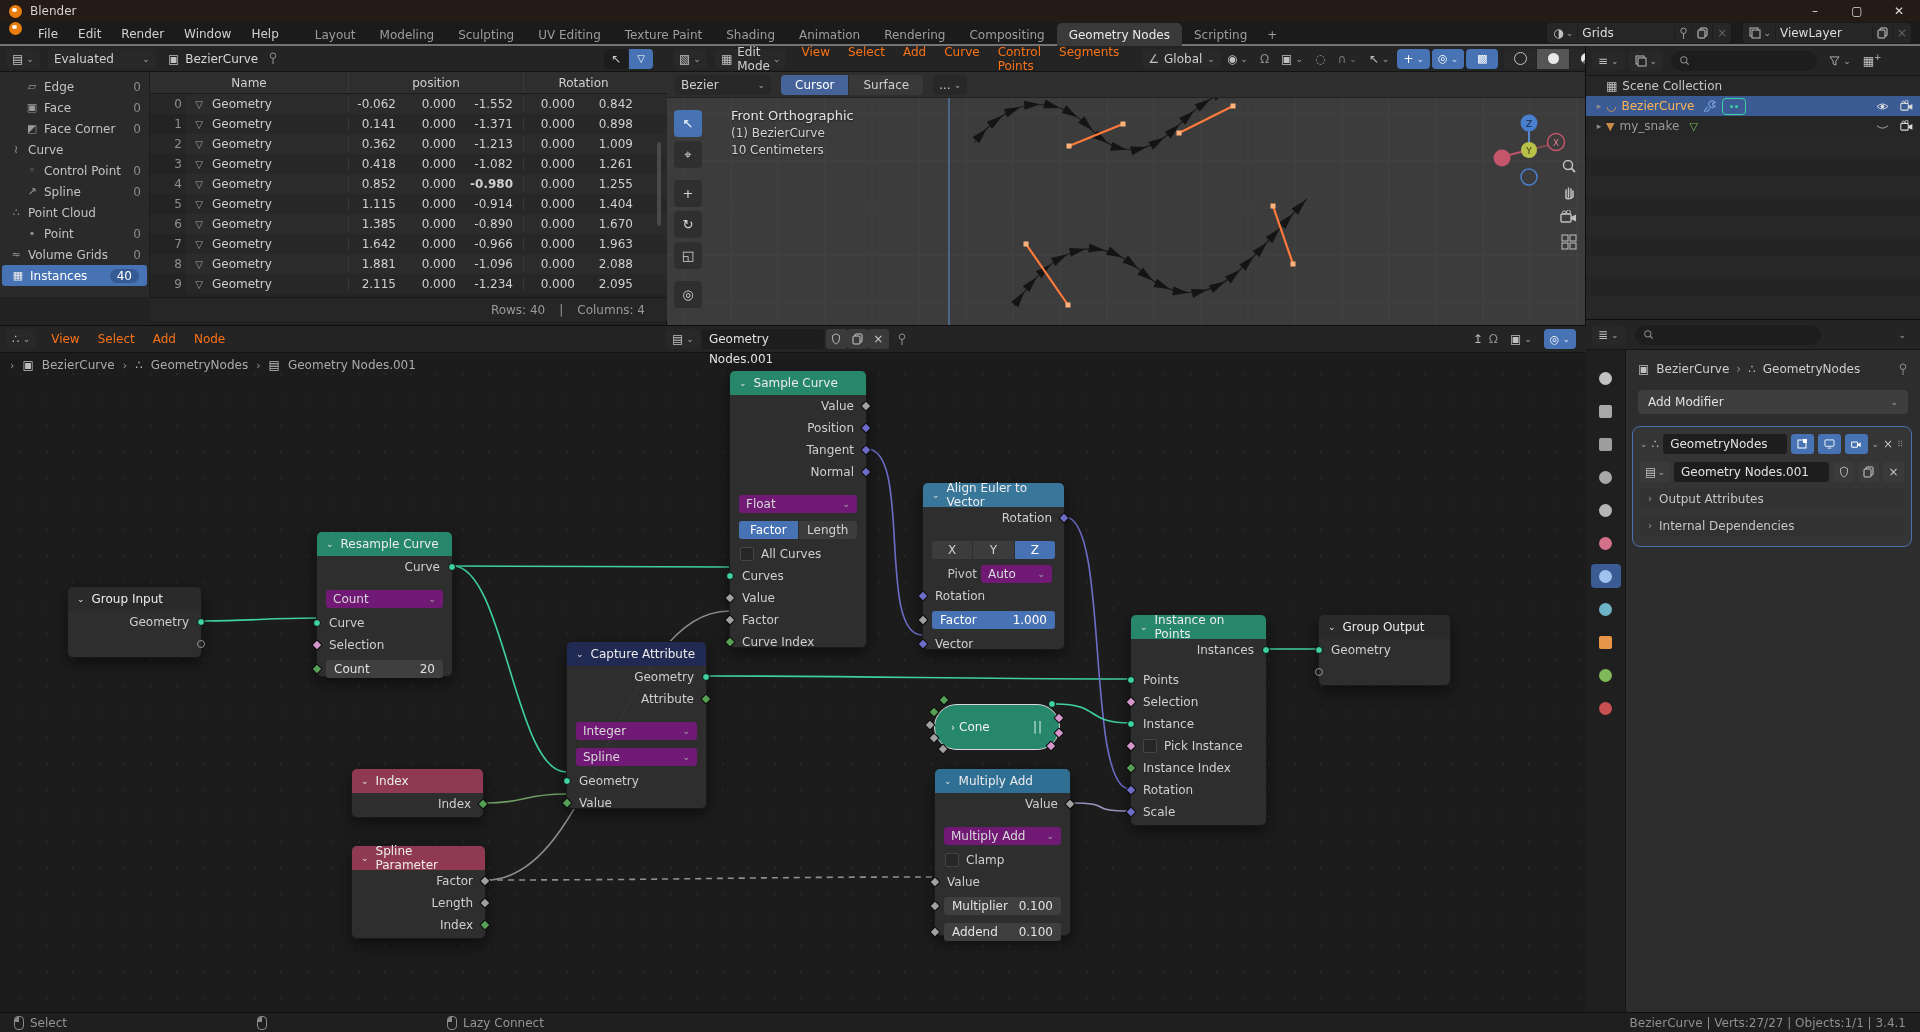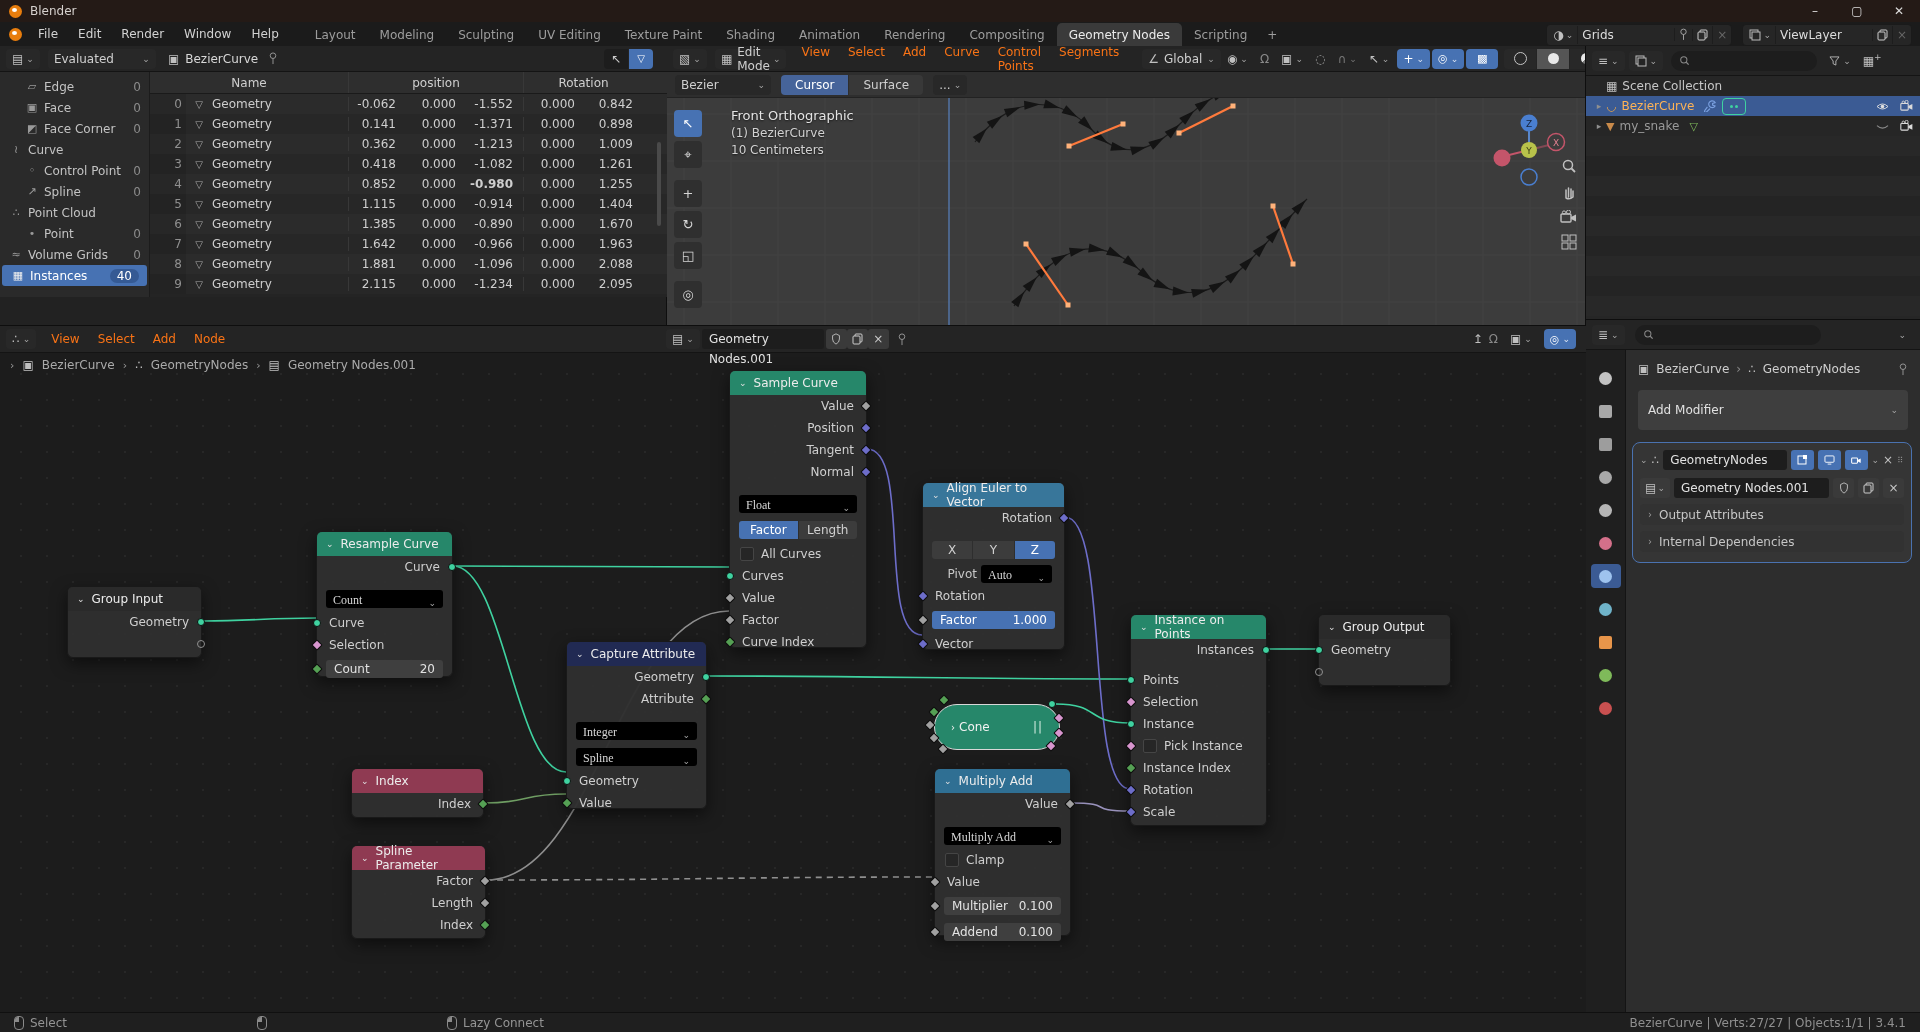--- a/index.html
+++ b/index.html
@@ -8,21 +8,21 @@
        -webkit-font-smoothing:antialiased;}
   .abs{position:absolute;}
   
   #titlebar{left:0;top:0;width:1920px;height:22px;background:#241a16;display:flex;align-items:center;}
   .blogo{width:13px;height:13px;border-radius:50%;background:#e87d0d;position:relative;margin-left:9px;}
   .blogo:after{content:"";position:absolute;left:3px;top:3px;width:5px;height:4px;border-radius:50%;background:#fff;}
   #titlebar .ttl{margin-left:8px;color:#d5d0cd;font-size:12px;}
   .wbtns{margin-left:auto;display:flex;}
   .wbtn{width:42px;height:22px;display:flex;align-items:center;justify-content:center;color:#ddd;font-size:12px;}
   
-  #topbar{left:0;top:22px;width:1920px;height:26px;background:#1b1b1b;display:flex;align-items:center;border-bottom:1px solid #737373;box-sizing:border-box;}
+  #topbar{left:0;top:22px;width:1920px;height:26px;background:#1b1b1b;display:flex;border-bottom:4px solid #737373;box-sizing:border-box;}
   #tb-menus{display:flex;margin-left:6px;}
   #tb-menus .menu{padding:0 10px;color:#d2d2d2;line-height:25px;}
   #tb-tabs{display:flex;margin-left:14px;height:26px;align-items:flex-end;}
   #tb-tabs .tab{padding:4px 12px 5px;color:#9d9d9d;border-radius:5px 5px 0 0;line-height:16px;}
   #tb-tabs .tab.active{background:#3a3a3a;color:#eaeaea;}
   #tb-tabs .tab.plus{color:#9d9d9d;padding:4px 8px 5px;}
   .idwidget{display:flex;align-items:center;height:20px;background:#262626;border-radius:4px;margin-left:10px;border:1px solid #1a1a1a;}
   .idwidget .icobox{padding:0 4px 0 6px;display:flex;align-items:center;gap:2px;color:#bbb;}
   .idwidget .name{width:88px;color:#ddd;padding:0 4px;border-left:1px solid #1d1d1d;line-height:18px;}
   .idwidget .mini{padding:0 4px;color:#aaa;border-left:1px solid #1d1d1d;line-height:18px;}
@@ -86,21 +86,21 @@
         box-shadow:0 6px 16px rgba(0,0,0,.5);color:#cfcfcf;z-index:3;box-sizing:border-box;}
   .nhd{height:24px;display:flex;align-items:center;gap:7px;padding:0 9px;border-radius:5px 5px 0 0;color:#ececec;}
   .nhd .caret{font-size:9px;color:#e0e0e0;}
   .nrow{position:relative;height:22px;display:flex;align-items:center;padding:0 12px;white-space:nowrap;}
   .nrow.right{justify-content:flex-end;}
   .ngap{height:8px;}
   .sock{position:absolute;top:7px;width:8px;height:8px;border:1px solid #0d0d0d;border-radius:50%;z-index:4;box-sizing:border-box;}
   .sock.l{left:-4px;} .sock.r{right:-4px;}
   .sock.dia{border-radius:1px;transform:rotate(45deg);}
   .sock.virt{background:transparent;border:1px solid #909090;}
-  .wsel{flex:1;display:flex;align-items:flex-end;justify-content:space-between;height:18px;background:#000000;border-radius:3px;padding:0 7px;color:#d8d8d8;font-family:Liberation Serif, serif;}
+  .wsel{flex:1;display:flex;align-items:center;justify-content:space-between;height:18px;background:#701a75;border-radius:3px;padding:0 7px;color:#d8d8d8;}
   .wfield{flex:1;display:flex;align-items:center;justify-content:space-between;height:18px;background:#3f3f3f;border-radius:3px;padding:0 8px;color:#e2e2e2;}
   .wfield.blue{background:#4772b3;color:#fff;}
   .nseg{display:flex;flex:1;gap:1px;}
   .nseg span{flex:1;text-align:center;height:18px;line-height:18px;background:#3c3c3c;color:#d0d0d0;}
   .nseg span.on{background:#4772b3;color:#fff;}
   .nseg span:first-child{border-radius:3px 0 0 3px;} .nseg span:last-child{border-radius:0 3px 3px 0;}
   .chkbox{width:12px;height:12px;background:#262626;border:1px solid #454545;border-radius:2px;margin-right:7px;flex:none;}
   .plabel{width:42px;text-align:right;margin-right:4px;color:#c8c8c8;}
   #cone-node{position:absolute;border-radius:23px;display:flex;align-items:center;padding:0 16px;color:#f2f2f2;z-index:3;box-sizing:border-box;border:1px solid #d8d8d8;}
   #cone-node .bars{margin-left:auto;color:#cfe8dd;letter-spacing:1px;}
@@ -116,21 +116,21 @@
   .stripe-a{background:#282828;} .stripe-b{background:#242424;}
   
   #properties{left:1586px;top:320px;width:334px;height:692px;background:#2d2d2d;box-sizing:border-box;}
   #ptabs{left:0;top:30px;width:40px;height:662px;background:#1f1f1f;border-right:1px solid #141414;box-sizing:border-box;
          display:flex;flex-direction:column;align-items:center;padding-top:16px;gap:9px;position:absolute;}
   .ptab{width:30px;height:24px;display:flex;align-items:center;justify-content:center;border-radius:4px;}
   .ptab.active{background:#3b5b94;}
   .pt-ic{width:13px;height:13px;border-radius:50%;}
   #prop-header{left:0;top:0;width:334px;height:30px;}
   .prop-body{position:absolute;left:40px;top:30px;width:294px;}
-  .addmod{height:24px;background:#3e3e3e;border-radius:4px;display:flex;align-items:center;padding:8px 10px;color:#e0e0e0;margin:14px 12px 0;justify-content:space-between;}
+  .addmod{height:24px;background:#3e3e3e;border-radius:4px;display:flex;align-items:center;padding:0 10px;color:#e0e0e0;margin:14px 12px 0;justify-content:space-between;}
   .modpanel{margin:12px 8px 0 6px;background:#353535;border:1px solid #4a72b0;border-radius:8px;padding:7px 7px 10px;}
   .modrow{display:flex;align-items:center;gap:4px;}
   .namefield{background:#1d1d1d;border-radius:3px;height:20px;line-height:20px;padding:0 7px;color:#e2e2e2;}
   .bluebtn{width:23px;height:20px;background:#4772b3;border-radius:3px;display:flex;align-items:center;justify-content:center;}
   .graybtn{width:21px;height:20px;background:#3a3a3a;border-radius:3px;display:flex;align-items:center;justify-content:center;color:#c8c8c8;}
   .collap{display:flex;align-items:center;gap:7px;height:21px;color:#c6c6c6;background:#323232;border-radius:4px;padding:0 8px;margin-top:6px;}
   
   #statusbar{left:0;top:1012px;width:1920px;height:20px;background:#1f1f1f;border-top:1px solid #101010;box-sizing:border-box;
              display:flex;align-items:center;color:#949494;}
   .mouseic{width:8px;height:12px;border:1px solid #8a8a8a;border-radius:4px;position:relative;display:inline-block;}
@@ -391,20 +391,25 @@
           <span class="c-idx">9</span>
           <span class="c-ico">▽</span>
           <span class="c-name">Geometry</span>
           <span class="c-num gsep" style="width: 58px;">2.115</span>
           <span class="c-num" style="width: 60px;">0.000</span>
           <span class="c-num" style="width: 57px;">-1.234</span>
           <span class="c-num gsep" style="width: 62px;">0.000</span>
           <span class="c-num" style="width: 58px;">2.095</span>
         </div>
       </div>
+  </div>
+  <div id="ss-footer" class="abs">
+    <span>Rows: 40</span>
+    <span>|</span>
+    <span>Columns: 4</span>
   </div>
   <div id="ss-scroll" class="abs"></div>
 </div>
 
 <div id="viewport" class="abs">
   <svg id="vp-svg" class="abs" style="left:0;top:52px;z-index:0" width="919" height="227" viewBox="667 98 919 227">
       <line x1="684" y1="98" x2="684" y2="325" stroke="#424242" stroke-width="1"></line>
       <line x1="731" y1="98" x2="731" y2="325" stroke="#424242" stroke-width="1"></line>
       <line x1="778" y1="98" x2="778" y2="325" stroke="#424242" stroke-width="1"></line>
       <line x1="825" y1="98" x2="825" y2="325" stroke="#424242" stroke-width="1"></line>

